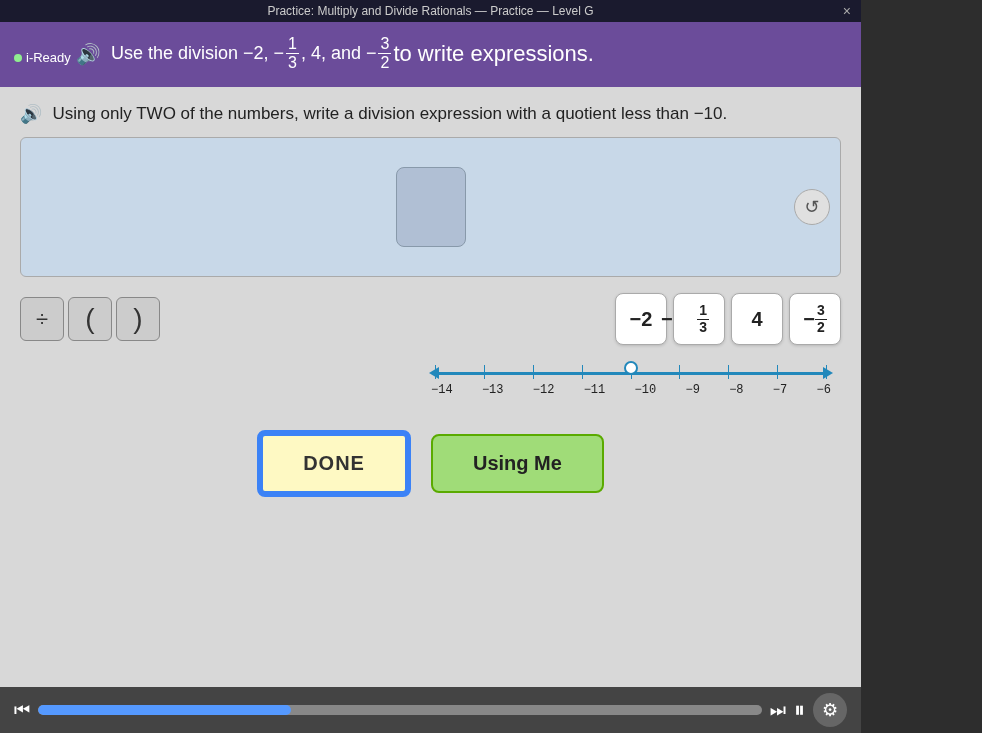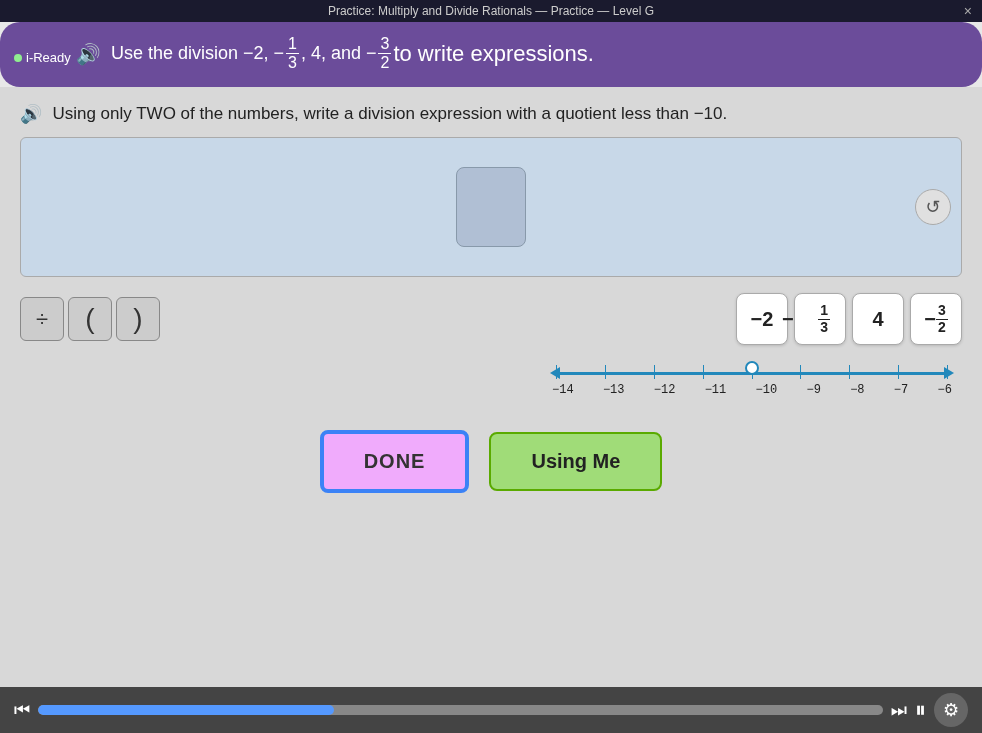--- a/index.html
+++ b/index.html
@@ -5,21 +5,21 @@
     * { box-sizing: border-box; margin: 0; padding: 0; }
     body {
       width: 982px;
       height: 733px;
       background: #2d2d2d;
       font-family: Arial, sans-serif;
       overflow: hidden;
       position: relative;
     }
     .window {
-      width: 982px;
+      width: 861px;
       height: 733px;
       background: #e8e8e8;
       position: relative;
       display: flex;
       flex-direction: column;
     }
     .title-bar {
       background: #1a1a2e;
       color: #ccc;
       font-size: 12px;
@@ -189,22 +189,22 @@
       height: 50px;
     }
     .bottom-row {
       display: flex;
       align-items: center;
       justify-content: center;
       gap: 20px;
       margin-top: 8px;
     }
     .done-btn {
-      background: #f0abfc;
-      border: 4px solid #3b82f6;
+      background: #fef9c3;
+      border: 6px solid #3b82f6;
       border-radius: 8px;
       padding: 16px 40px;
       font-size: 20px;
       font-weight: bold;
       cursor: pointer;
       color: #333;
       letter-spacing: 1px;
     }
     .show-me-btn {
       background: #a0dc78;
@@ -266,21 +266,21 @@
 </head>
 <body>
 
 <div class="window">
 
   <div class="title-bar">
     <span>Practice: Multiply and Divide Rationals — Practice — Level G</span>
     <span class="close-x">×</span>
   </div>
 
-  <div class="iready-bar" style="position:relative; min-height:65px; padding: 10px 20px 12px 16px; border-radius: 20px;">
+  <div class="iready-bar" style="position:relative; min-height:65px; padding: 10px 20px 12px 16px;">
     <div class="iready-logo">
       <span class="dot"></span>
       <span>i-Ready</span>
     </div>
     <div style="flex:1; display:flex; align-items:center; padding-left: 60px;">
       <span style="margin-right:10px; font-size:20px; cursor:pointer;">🔊</span>
       <span style="color:white; font-size:18px;">Use the division −2, −</span>
       <span style="display:inline-flex; flex-direction:column; align-items:center; font-size:16px; vertical-align:middle; margin:0 2px; color:white;">
         <span style="border-bottom:1.5px solid white; padding:0 2px; line-height:1.1; color:white;">1</span>
         <span style="padding:0 2px; line-height:1.1; color:white;">3</span>

